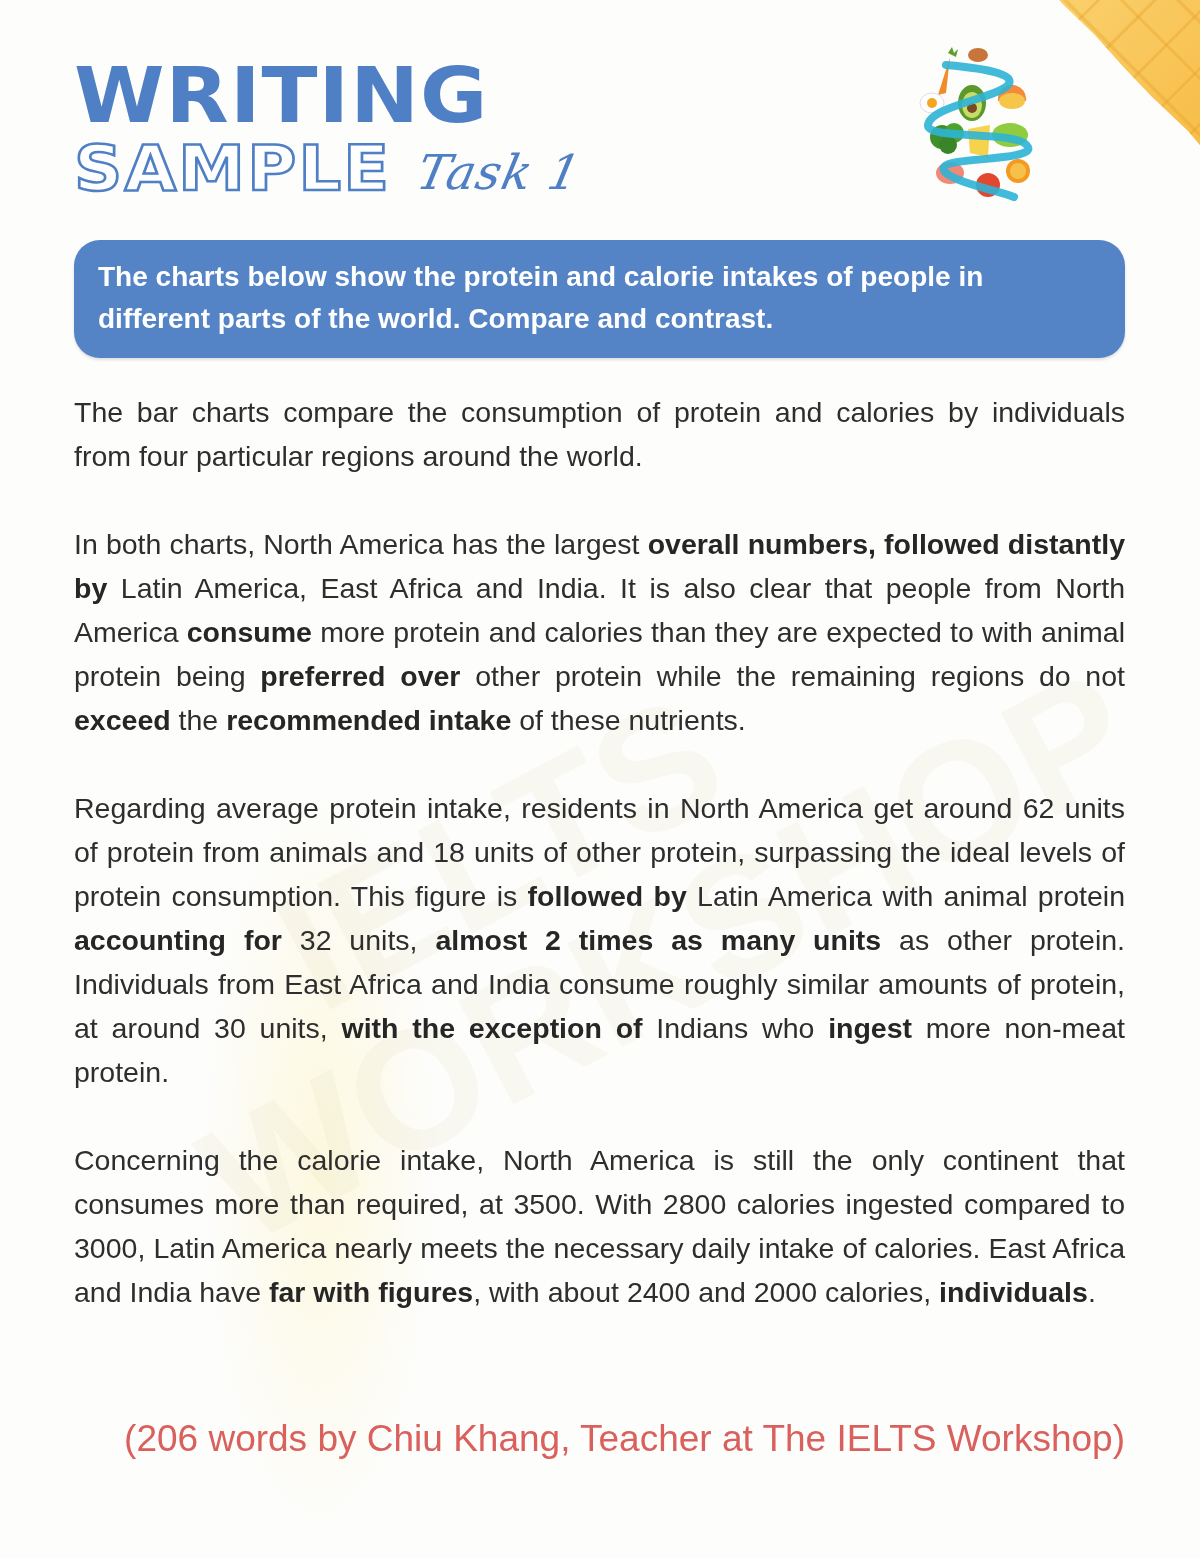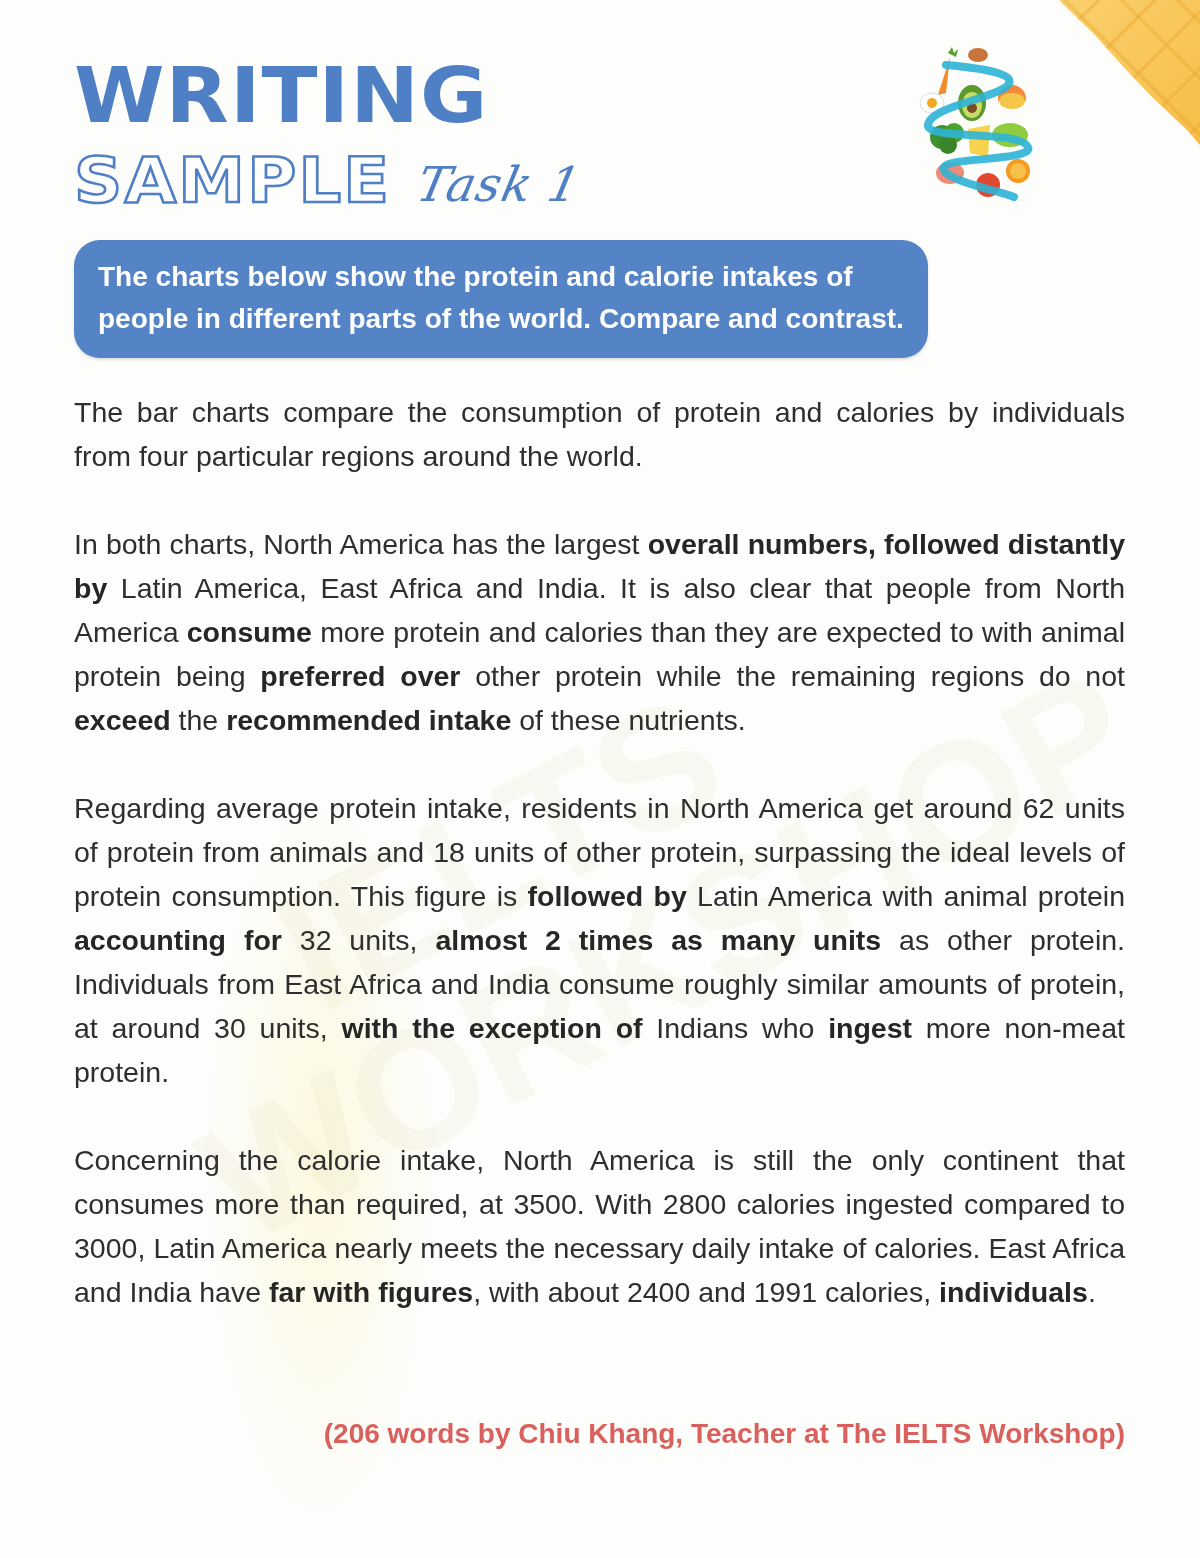--- a/index.html
+++ b/index.html
@@ -48,21 +48,21 @@
       font-family: "DejaVu Sans", sans-serif;
       font-weight: 900;
       font-size: 76px;
       letter-spacing: 1px;
       line-height: 76px;
       color: #4f7fc4;
       transform: scaleX(1.08);
       transform-origin: left;
       font-stretch: expanded;
     }
-    .title-row2 { display: flex; align-items: flex-end; margin-top: 14px; }
+    .title-row2 { display: flex; align-items: flex-end; margin-top: 2px; }
     .title-sample {
       font-family: "DejaVu Sans", sans-serif;
       font-weight: 700;
       font-size: 62px;
       line-height: 66px;
       color: #ffffff;
       -webkit-text-stroke: 2.5px #4f7fc4;
       letter-spacing: 2px;
       transform: scaleX(1.08);
       transform-origin: left;
@@ -81,21 +81,21 @@
     
     .food-illus {
       position: absolute; left: 910px; top: 45px;
       width: 130px; height: 160px;
       z-index: 2;
     }
 
     
     .prompt-box {
       position: absolute; left: 74px; top: 240px;
-      width: 854px; height: 118px;
+      width: 1051px; height: 118px;
       background: #5483c6;
       border-radius: 26px;
       padding: 16px 24px;
       z-index: 2;
       box-shadow: 0 2px 3px rgba(0,0,0,0.12);
     }
     .prompt-text {
       color: #ffffff;
       font-weight: 700;
       font-size: 28px;
@@ -111,22 +111,22 @@
       font-size: 28.5px;
       line-height: 44px;
       text-align: justify;
       color: #2e2e2e;
       margin-bottom: 44px;
     }
     .para b { font-weight: 700; color: #262626; }
 
     .signature {
       position: absolute; right: 75px; top: 1418px;
-      font-weight: 700;
-      font-size: 28px;
+      font-weight: 400;
+      font-size: 37px;
       color: #d9605c;
       z-index: 2;
       text-align: right;
     }
   </style>
 </head>
 <body>
 
 <div class="corner-deco"></div>
 <div class="glow"></div>
@@ -178,16 +178,16 @@
 </div>
 
 <div class="prompt-box">
   <div class="prompt-text">The charts below show the protein and calorie intakes of people in different parts of the world. Compare and contrast.</div>
 </div>
 
 <div class="essay">
   <p class="para"><span>The bar charts compare the consumption of protein and calories by individuals from four particular regions around the world.</span></p>
   <p class="para"><span>In both charts, North America has the largest </span><b>overall numbers, followed distantly by</b><span> Latin America, East Africa and India. It is also clear that people from North America </span><b>consume</b><span> more protein and calories than they are expected to with animal protein being </span><b>preferred over</b><span> other protein while the remaining regions do not </span><b>exceed</b><span> the </span><b>recommended intake</b><span> of these nutrients.</span></p>
   <p class="para"><span>Regarding average protein intake, residents in North America get around 62 units of protein from animals and 18 units of other protein, surpassing the ideal levels of protein consumption. This figure is </span><b>followed by</b><span> Latin America with animal protein </span><b>accounting for</b><span> 32 units, </span><b>almost 2 times as many units</b><span> as other protein. Individuals from East Africa and India consume roughly similar amounts of protein, at around 30 units, </span><b>with the exception of</b><span> Indians who </span><b>ingest</b><span> more non-meat protein.</span></p>
-  <p class="para"><span>Concerning the calorie intake, North America is still the only continent that consumes more than required, at 3500. With 2800 calories ingested compared to 3000, Latin America nearly meets the necessary daily intake of calories. East Africa and India have </span><b>far with figures</b><span>, with about 2400 and 1991 calories, </span><b>individuals</b><span>.</span></p>
+  <p class="para"><span>Concerning the calorie intake, North America is still the only continent that consumes more than required, at 3500. With 2800 calories ingested compared to 3000, Latin America nearly meets the necessary daily intake of calories. East Africa and India have </span><b>far with figures</b><span>, with about 2400 and 2000 calories, </span><b>individuals</b><span>.</span></p>
 </div>
 
 <div class="signature">(206 words by Chiu Khang, Teacher at The IELTS Workshop)</div>
 
 </body></html>

